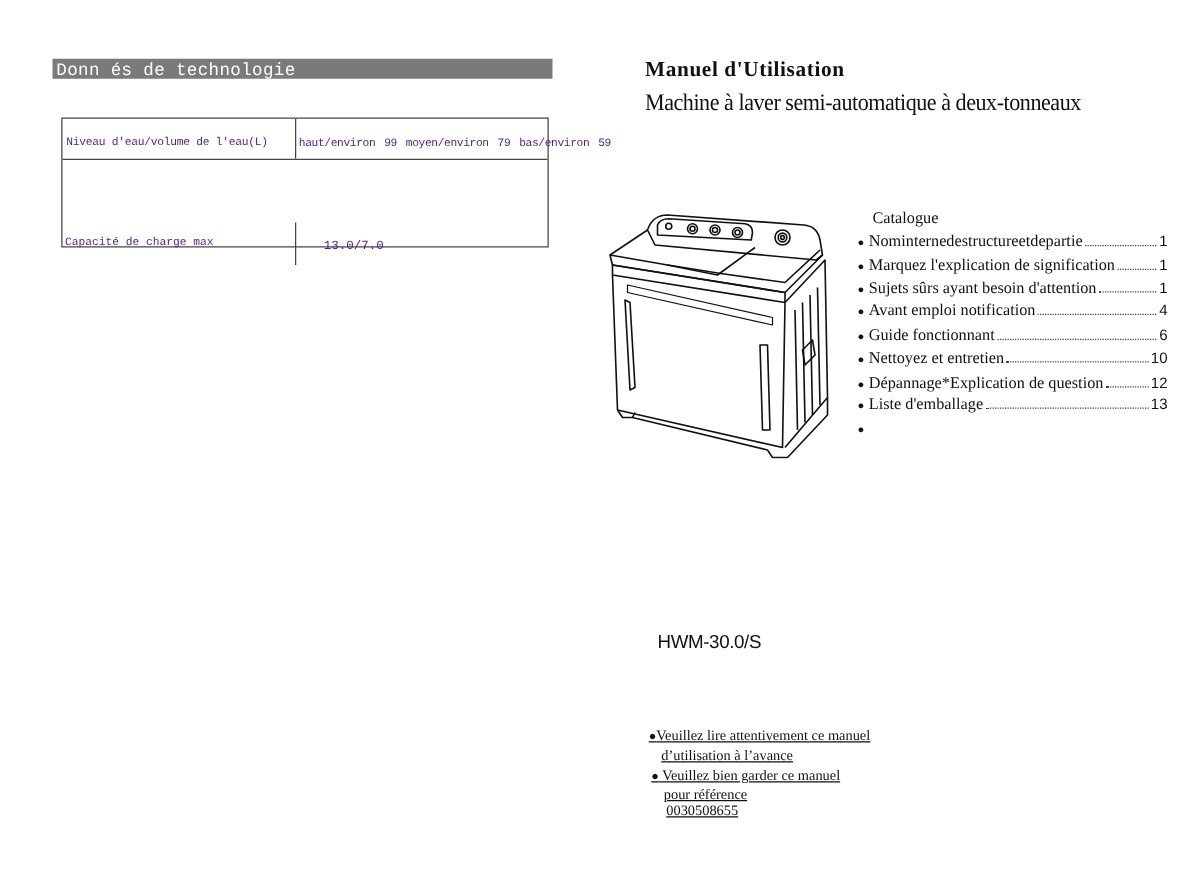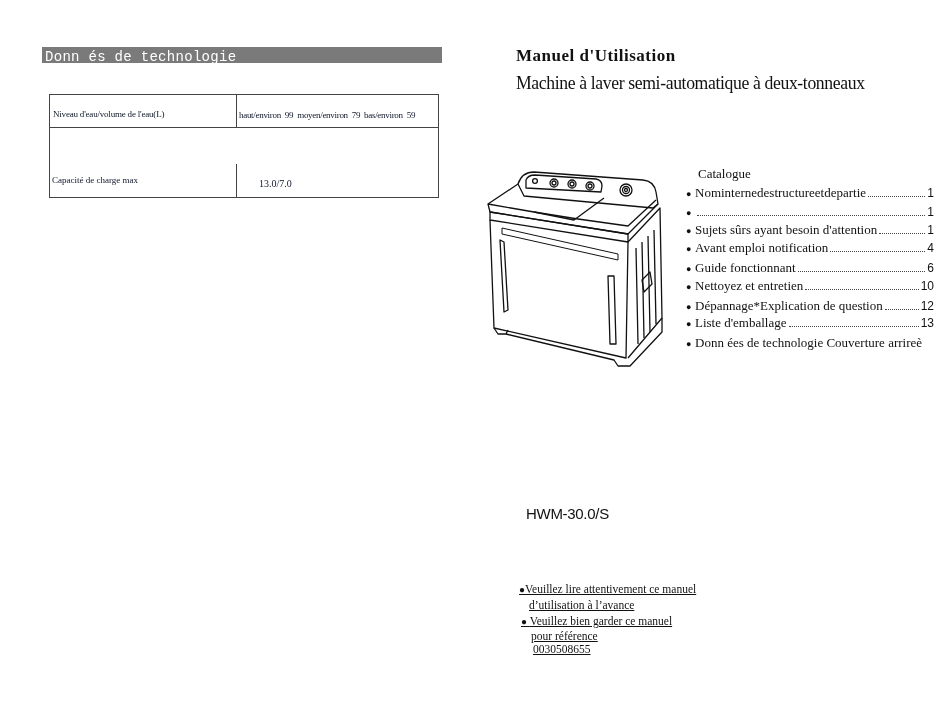--- a/index.html
+++ b/index.html
@@ -14,29 +14,29 @@
   .tech-header {
     left: 42px; top: 47px; width: 400px; height: 16px;
     background: #7a7a7a; color: #ffffff;
     font-family: "Liberation Mono", "DejaVu Sans Mono", monospace;
     font-size: 14px; line-height: 20px; padding-left: 3px; box-sizing: border-box;
     letter-spacing: 0.3px;
   }
   .spec-table {
     left: 49px; top: 94px; width: 390px; height: 104px;
     border: 1px solid #444; box-sizing: border-box;
-    font-family: Liberation Serif, serif; color: #0f172a;
+    font-family: Liberation Mono, monospace; color: #4c1d95;
   }
   .spec-row { position: absolute; left: 0; right: 0; border-bottom: 1px solid #444; }
   .spec-row:last-child { border-bottom: none; }
   .spec-row .lbl { position: absolute; left: 0; width: 186px; top: 0; bottom: 0; border-right: 1px solid #444; }
   .spec-row .val { position: absolute; left: 187px; right: 0; top: 0; bottom: 0; }
   .r1 { top: 0; height: 32px; }
   .r2 { top: 33px; height: 35px; }
-  .r3 { top: 69px; height: 34px; text-align: right; }
+  .r3 { top: 83px; height: 34px; text-align: right; }
   .r1 .lbl span { position: absolute; left: 3px; top: 14px; font-size: 9px; letter-spacing: -0.2px; }
   .r1 .val span { position: absolute; left: 2px; top: 15px; font-size: 9px; letter-spacing: -0.3px; word-spacing: 2px; white-space: nowrap; }
   .r2 .lbl span { position: absolute; left: 6px; top: 4px; font-size: 10px; line-height: 12px; width: 170px; }
   .r2 .val span { position: absolute; left: 20px; top: 8px; font-size: 10px; }
   .r3 .lbl span { position: absolute; left: 2px; top: 11px; font-size: 9px; }
   .r3 .val span { position: absolute; left: 22px; top: 14px; font-size: 10px; }
 
   
   .title-main {
     left: 516px; top: 46px; font-size: 17px; font-weight: bold; letter-spacing: 0.5px;
@@ -131,20 +131,21 @@
 
 <div class="abs toc">
   <div class="toc-item" style="top:0px">
     <span class="bullet">●</span>
     <span class="text">Nominternedestructureetdepartie</span>
     <span class="dots"></span>
     <span class="page">1</span>
   </div>
   <div class="toc-item" style="top:19px">
     <span class="bullet">●</span>
+    <span class="text">Marquez l'explication de signification</span>
     <span class="dots"></span>
     <span class="page">1</span>
   </div>
   <div class="toc-item" style="top:37px">
     <span class="bullet">●</span>
     <span class="text">Sujets sûrs ayant besoin d'attention</span>
     <span class="dots"></span>
     <span class="page">1</span>
   </div>
   <div class="toc-item" style="top:55px">
@@ -172,21 +173,20 @@
     <span class="page">12</span>
   </div>
   <div class="toc-item" style="top:130px">
     <span class="bullet">●</span>
     <span class="text">Liste d'emballage</span>
     <span class="dots"></span>
     <span class="page">13</span>
   </div>
   <div class="toc-item" style="top:150px; width:260px">
     <span class="bullet">●</span>
-    <span class="text">Donn ées de technologie Couverture arrireè</span>
   </div>
 </div>
 
 <div class="abs model">HWM-30.0/S</div>
 
 <div class="abs notes">
   <div class="note-line" style="left:0; top:0">
     <span style="font-size:10px">●</span><span>Veuillez lire attentivement ce manuel</span>
   </div>
   <div class="note-line" style="left:10px; top:16px">d’utilisation à l’avance</div>

